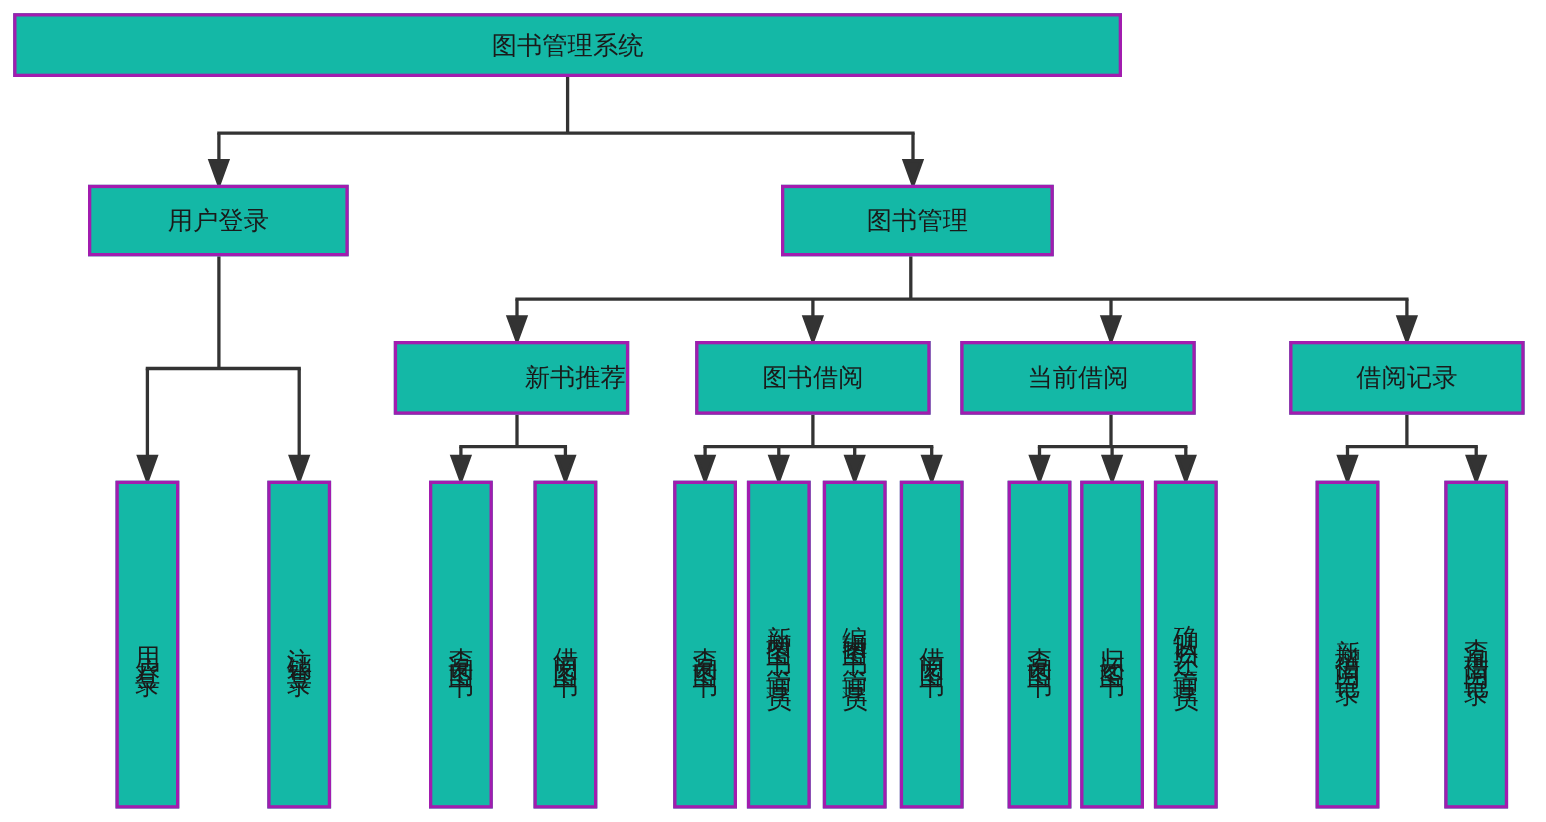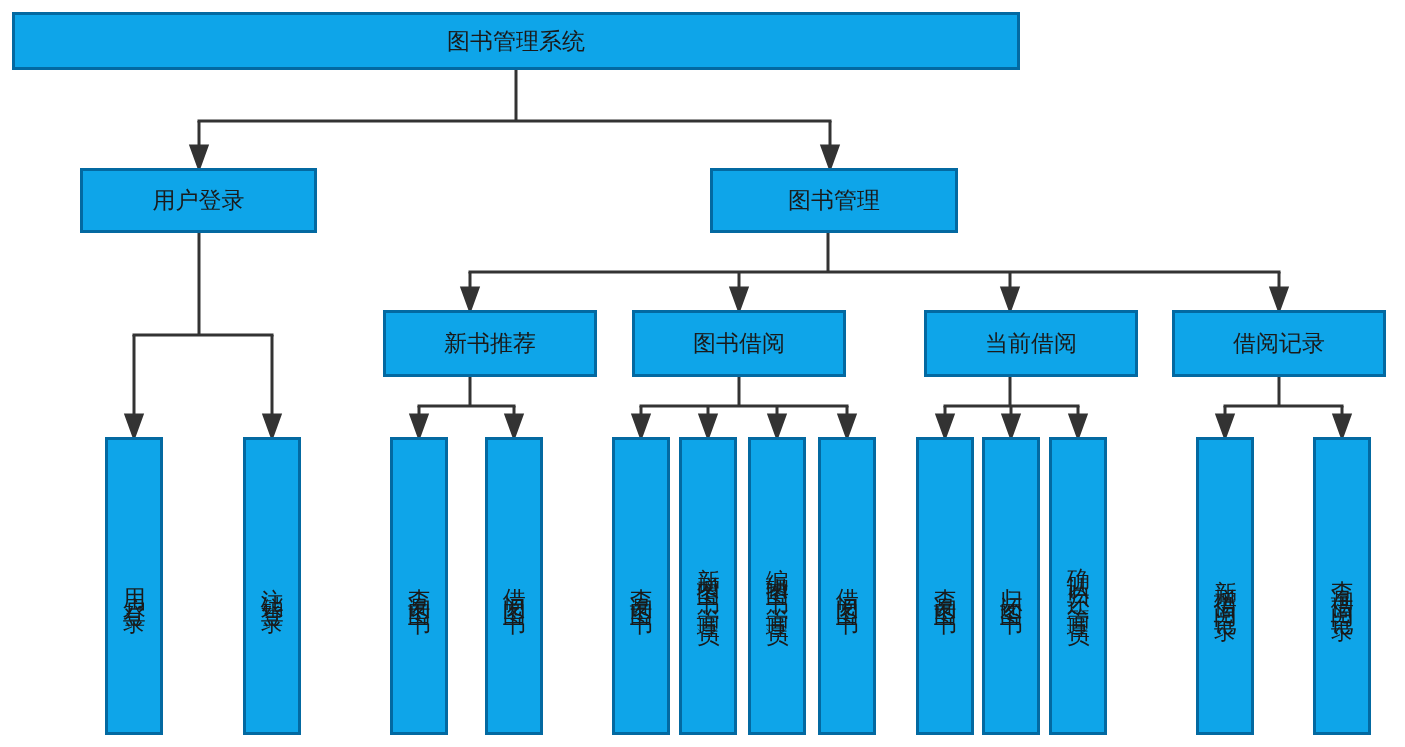--- a/index.html
+++ b/index.html
@@ -14,36 +14,36 @@
   .connector-layer {
     position: absolute;
     left: 0; top: 0;
     width: 1405px; height: 747px;
     z-index: 1;
     pointer-events: none;
   }
   .node {
     position: absolute;
     box-sizing: border-box;
-    background: #0ea5e9;
-    border: 3px solid #0369a1;
+    background: #14b8a6;
+    border: 3px solid #a21caf;
     display: flex;
     align-items: center;
     justify-content: center;
     color: #1a1a1a;
     z-index: 2;
   }
   .node--root   { left: 12px;  top: 12px;  width: 1008px; height: 58px; font-size: 23px; }
   .node--l2     { height: 65px; font-size: 23px; }
   .node--l2a    { left: 80px;  top: 168px; width: 237px; }
   .node--l2b    { left: 710px; top: 168px; width: 248px; }
   .node--l3     { top: 310px; width: 214px; height: 67px; font-size: 23px; }
-  .node--l3a    { left: 383px;  }
+  .node--l3a    { left: 358px; justify-content: flex-end;  }
   .node--l3b    { left: 632px;  }
-  .node--l3c    { left: 924px; justify-content: center;  }
+  .node--l3c    { left: 873px; justify-content: center;  }
   .node--l3d    { left: 1172px; }
   .node--leaf   { top: 437px; width: 58px; height: 298px; }
   .vtext {
     writing-mode: vertical-rl;
     text-orientation: mixed;
     font-size: 23px;
     letter-spacing: 8px;
     line-height: 1.1;
     white-space: nowrap;
   }

